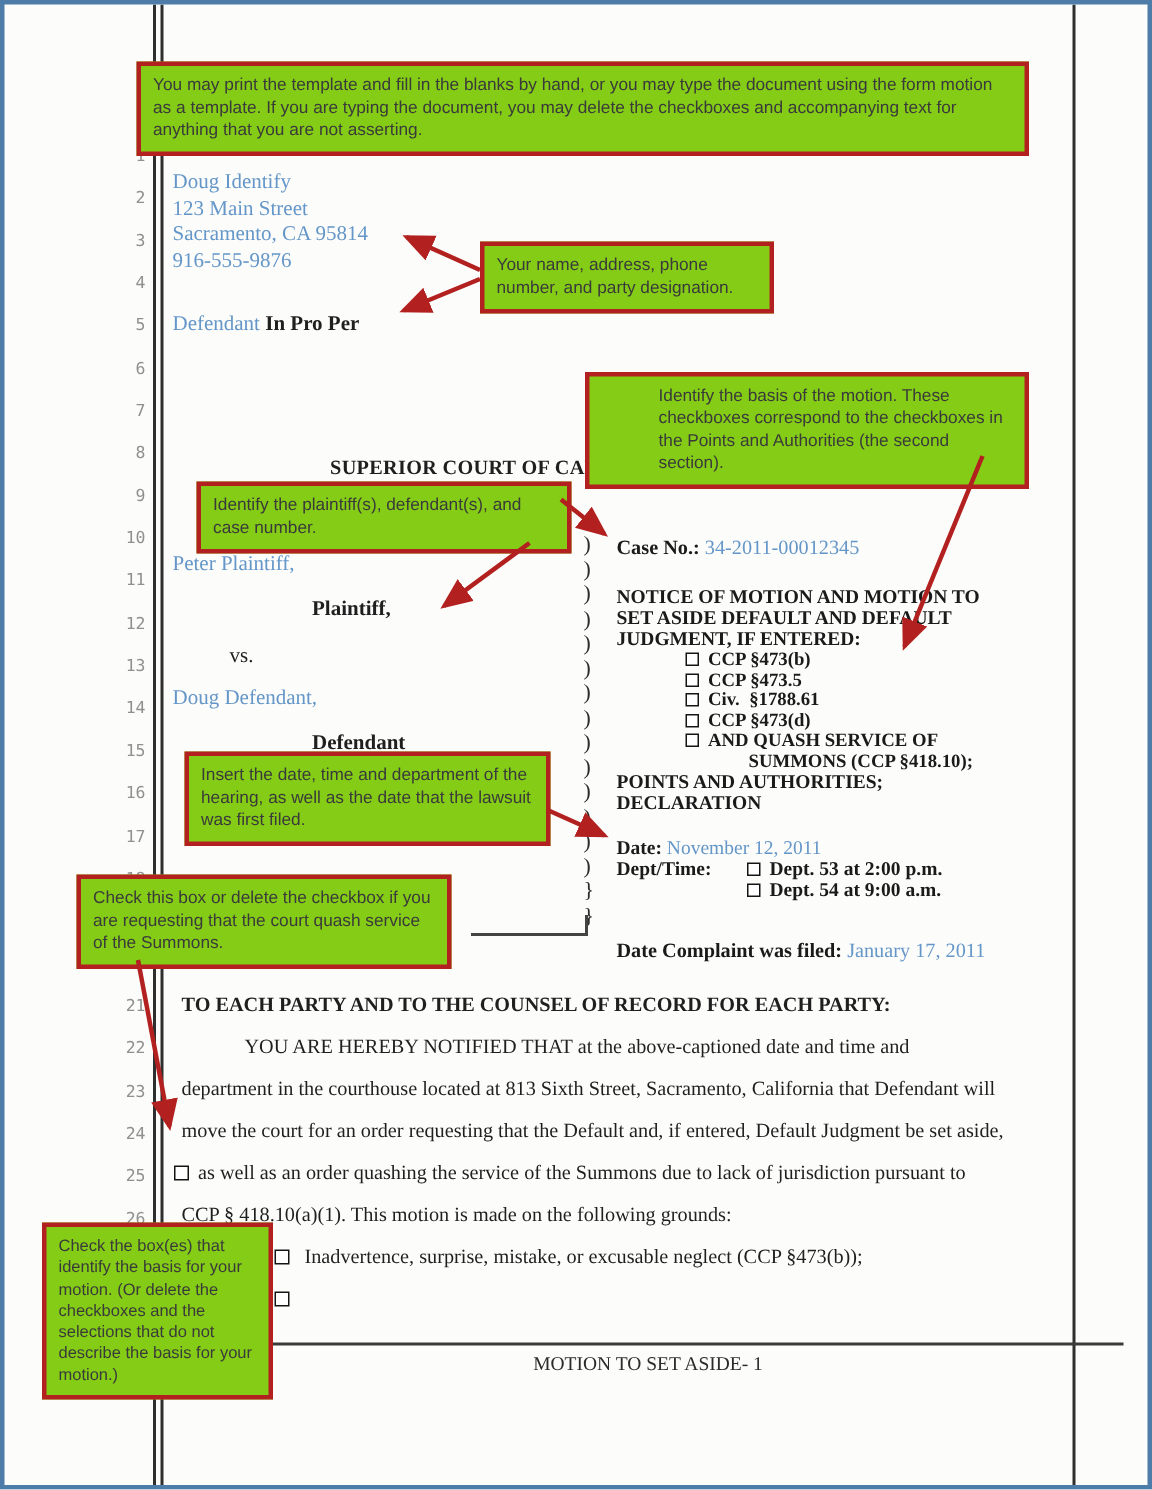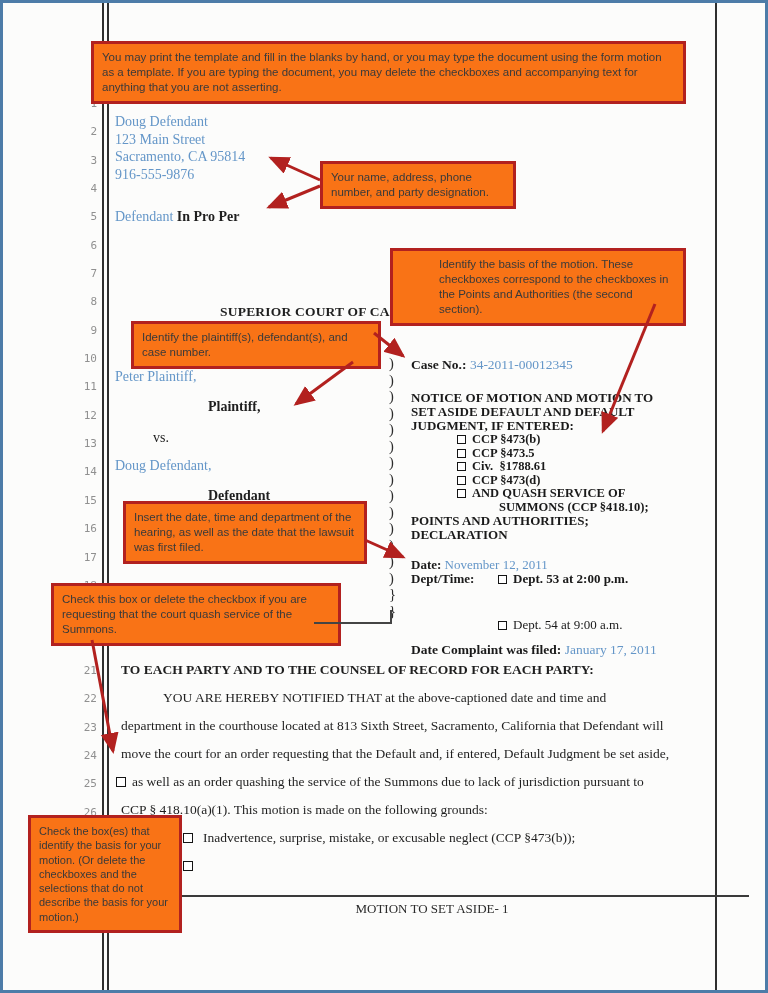--- a/index.html
+++ b/index.html
@@ -11,21 +11,21 @@
   }
   
   .vrule-double { position:absolute; left:99px; top:0; height:993px; width:7px;
     border-left:2px solid #2f2f2f; border-right:2px solid #2f2f2f; z-index:5; }
   .vrule-right { position:absolute; left:712px; top:0; height:993px; width:2px;
     background:#2f2f2f; z-index:5; }
   .lnums { position:absolute; left:72px; top:94px; width:22px; text-align:right;
     font-family:"DejaVu Sans Mono", monospace; font-size:11px; color:#909090; z-index:4; }
   .lnum { height:28.35px; line-height:13px; }
   
-  .callout { position:absolute; background:#f97316; border:3px solid #b2211f;
+  .callout { position:absolute; background:#84cc16; border:3px solid #b2211f;
     font-family:"Liberation Sans", sans-serif; font-size:11.5px; color:#3a3a3a;
     line-height:1.3; padding:6px 8px; z-index:30; }
   
   .party { position:absolute; left:112px; top:110px; font-size:14px; line-height:17.5px;
     color:#6496c8; z-index:10; }
   .propper { position:absolute; left:112px; top:206px; font-size:14px; z-index:10; }
   .blue { color:#6496c8; }
   .b { font-weight:bold; }
   
   .court-title { position:absolute; left:130px; top:301px; width:600px; text-align:center;
@@ -40,22 +40,22 @@
     font-size:13px; color:#1a1a1a; }
   .case-no { font-size:13.5px; font-weight:bold; margin-bottom:18px; height:16px; }
   .notice-line { font-weight:bold; font-size:13px; line-height:14px; }
   .cirow { padding-left:46px; line-height:13.5px; height:13.5px; font-weight:bold; font-size:12.5px; white-space:pre; }
   .summons-cont { padding-left:88px; font-weight:bold; font-size:12.5px; line-height:13.5px; }
   .pa-line { font-weight:bold; font-size:13px; line-height:13.5px; }
   .date-row { margin-top:17px; line-height:14px; font-size:13px; }
   .dept-row { line-height:14px; font-size:13px; display:flex; }
   .dept-label { font-weight:bold; width:87px; flex:none; }
   .dept-opt { font-weight:bold; }
-  .dept-row2 { padding-left:87px; line-height:14px; font-size:13px; font-weight:normal;margin-top:32px; }
-  .complaint-row { margin-top:11px; line-height:14px; font-size:13.5px; }
+  .dept-row2 { padding-left:87px; line-height:14px; font-size:13px; font-weight:bold; }
+  .complaint-row { margin-top:27px; line-height:14px; font-size:13.5px; }
   
   .cb { display:inline-block; width:10px; height:10px; border:1.5px solid #141414;
     background:#fff; vertical-align:-1px; }
   .cb-s { width:9px; height:9px; margin-right:6px; vertical-align:-1px; }
   
   .bodytext { position:absolute; left:118px; top:658px; width:600px; z-index:10;
     font-size:13.5px; }
   .bline { height:28px; line-height:17px; }
   .indent1 { text-indent:42px; }
   .ground { padding-left:62px; }
@@ -101,21 +101,21 @@
       <div class="lnum">20</div>
       <div class="lnum">21</div>
       <div class="lnum">22</div>
       <div class="lnum">23</div>
       <div class="lnum">24</div>
       <div class="lnum">25</div>
       <div class="lnum">26</div>
     </div>
 
   <div class="party">
-    <div>Doug Defendant</div>
+    <div>Doug Identify</div>
     <div>123 Main Street</div>
     <div>Sacramento, CA 95814</div>
     <div>916-555-9876</div>
   </div>
   <div class="propper">
     <span class="blue">Defendant</span>
     <span class="b">In Pro Per</span>
   </div>
 
   <div class="court-title">SUPERIOR COURT OF CALIFORNIA COUNTY OF SACRAMENTO</div>
@@ -203,21 +203,21 @@
   </div>
 
   <div class="footer-line"></div>
   <div class="footer-text">MOTION TO SET ASIDE- 1</div>
 
   <div class="callout" style="left:88px; top:38px; width:595px;">You may print the template and fill in the blanks by hand, or you may type the document using the form motion as a template. If you are typing the document, you may delete the checkboxes and accompanying text for anything that you are not asserting.</div>
   <div class="callout" style="left:317px; top:158px; width:196px;">Your name, address, phone number, and party designation.</div>
   <div class="callout" style="left:387px; top:245px; width:296px;padding-left:46px;">Identify the basis of the motion. These checkboxes correspond to the checkboxes in the Points and Authorities (the second section).</div>
   <div class="callout" style="left:128px; top:318px; width:250px;">Identify the plaintiff(s), defendant(s), and case number.</div>
   <div class="callout" style="left:120px; top:498px; width:244px;">Insert the date, time and department of the hearing, as well as the date that the lawsuit was first filed.</div>
-  <div class="callout" style="left:48px; top:580px; width:290px;">Check this box or delete the checkbox if you are requesting that the court quash service of the Summons.</div>
+  <div class="callout" style="left:48px; top:580px; width:250px;">Check this box or delete the checkbox if you are requesting that the court quash service of the Summons.</div>
   <div class="callout" style="left:25px; top:812px; width:154px; font-size:11px;">Check the box(es) that identify the basis for your motion. (Or delete the checkboxes and the selections that do not describe the basis for your motion.)</div>
 
   <svg class="arrows" width="768" height="993" viewBox="0 0 768 993">
     <defs>
       <marker id="ah" markerWidth="8" markerHeight="8" refX="6" refY="3" orient="auto">
         <path d="M0,0 L7,3 L0,6 Z" fill="#b2211f"></path>
       </marker>
     </defs>
     <g stroke="#b2211f" stroke-width="3" fill="none">
       <line x1="317" y1="177" x2="268" y2="155" marker-end="url(#ah)"></line>

